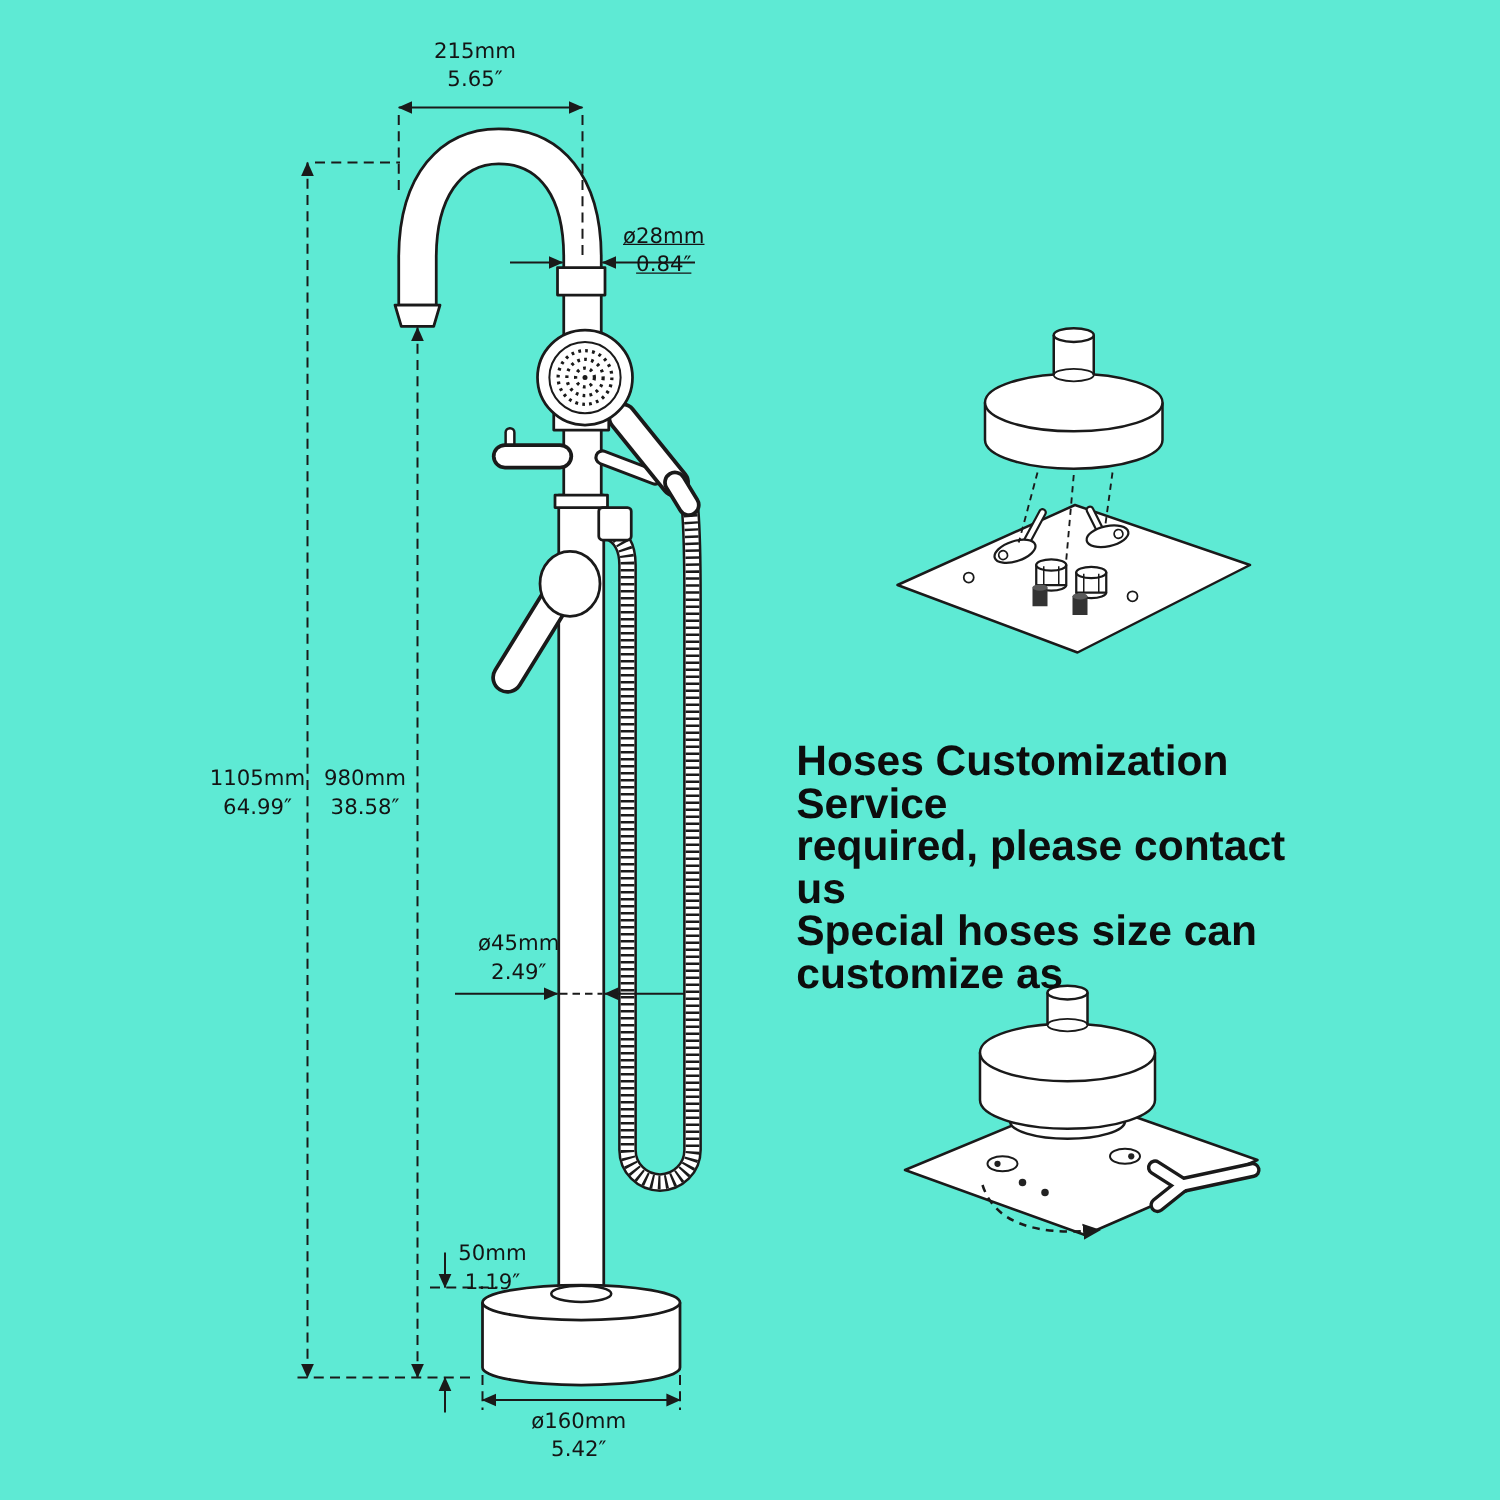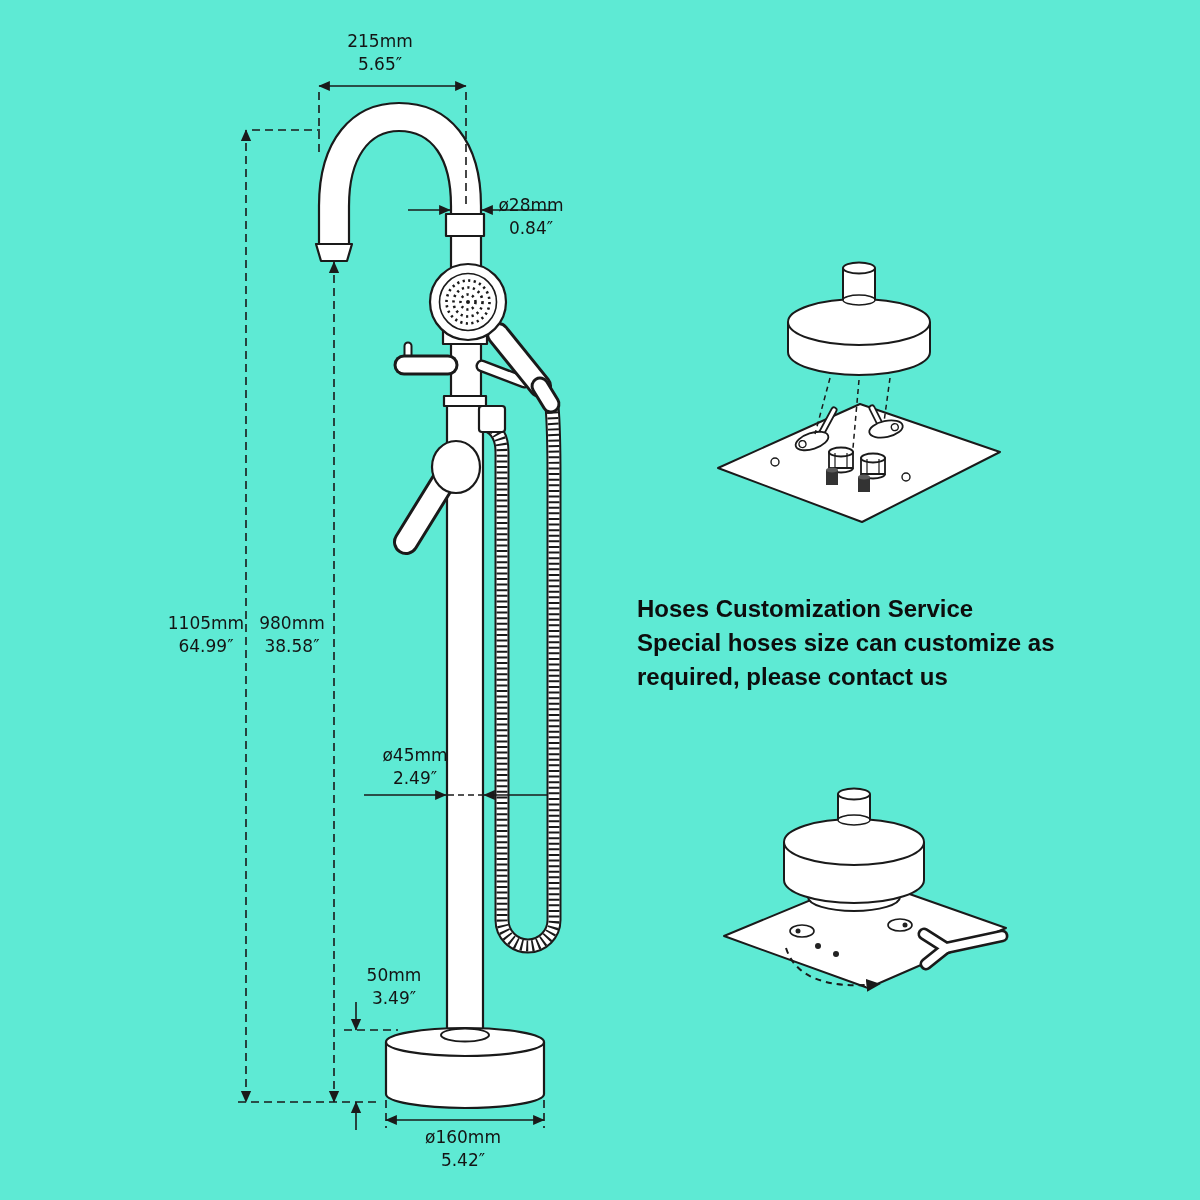--- a/index.html
+++ b/index.html
@@ -9,21 +9,21 @@
   }
   .canvas svg { position:absolute; left:0; top:0; }
   .dim-label {
     position:absolute; text-align:center; color:#141414;
     font-size:17px; line-height:23px; font-family:"DejaVu Sans", sans-serif;
   }
   .dim-label span { display:block; }
   .note {
     position:absolute; left:637px; top:592px; width:420px;
     font-family:"Liberation Sans", sans-serif; font-weight:bold;
-    font-size:24px; line-height:34px; color:#0d0d0d;
+    font-size:34px; line-height:34px; color:#0d0d0d;
   }
 </style>
 </head>
 <body>
 
 <div class="canvas">
 
 <svg width="1200" height="1200" viewBox="0 0 1200 1200">
   <defs>
     <marker id="ar" viewBox="0 0 10 10" refX="8.5" refY="5" markerWidth="8" markerHeight="8" orient="auto-start-reverse">
@@ -191,44 +191,44 @@
       <path d="M 946 948 L 924 934" stroke="#fff" stroke-width="7.5" stroke-linecap="round"></path>
       <path d="M 946 948 L 926 964" stroke="#fff" stroke-width="7.5" stroke-linecap="round"></path>
     </g>
   </g>
 </svg>
 
   <div class="dim-label" style="left:320px; top:30px;  width:120px;">
     <span>215mm</span>
     <span>5.65″</span>
   </div>
-  <div class="dim-label" style="left:476px; top:194px; width:110px;">
+  <div class="dim-label" style="left:476px; top:178px; width:110px;text-decoration:underline;">
     <span>ø28mm</span>
     <span>0.84″</span>
   </div>
   <div class="dim-label" style="left:146px; top:612px; width:120px;">
     <span>1105mm</span>
     <span>64.99″</span>
   </div>
   <div class="dim-label" style="left:242px; top:612px; width:100px;">
     <span>980mm</span>
     <span>38.58″</span>
   </div>
   <div class="dim-label" style="left:360px; top:744px; width:110px;">
     <span>ø45mm</span>
     <span>2.49″</span>
   </div>
-  <div class="dim-label" style="left:344px; top:964px; width:100px;">
+  <div class="dim-label" style="left:344px; top:992px; width:100px;">
     <span>50mm</span>
-    <span>3.49″</span>
+    <span>1.19″</span>
   </div>
   <div class="dim-label" style="left:403px; top:1126px; width:120px;">
     <span>ø160mm</span>
     <span>5.42″</span>
   </div>
 
   <div class="note">
     <div>Hoses Customization Service</div>
+    <div>required, please contact us</div>
     <div>Special hoses size can customize as</div>
-    <div>required, please contact us</div>
   </div>
 
 </div>
 
 </body></html>

